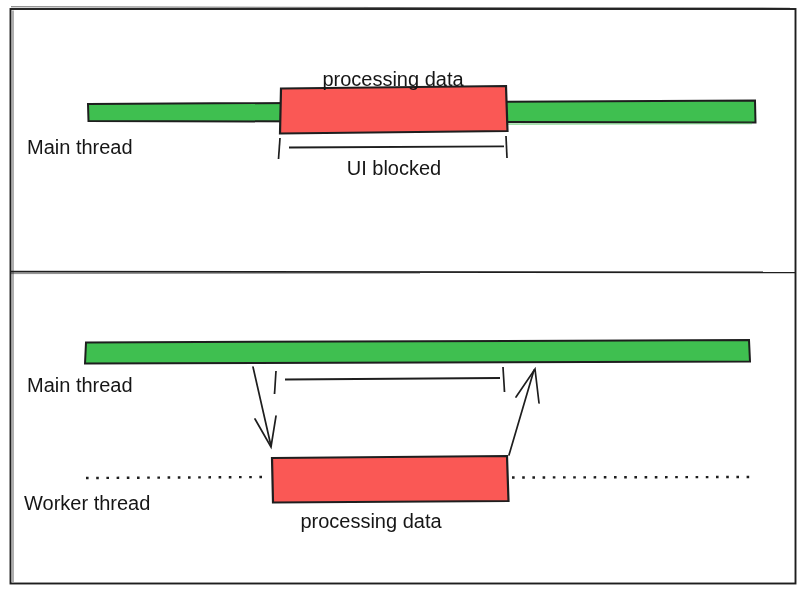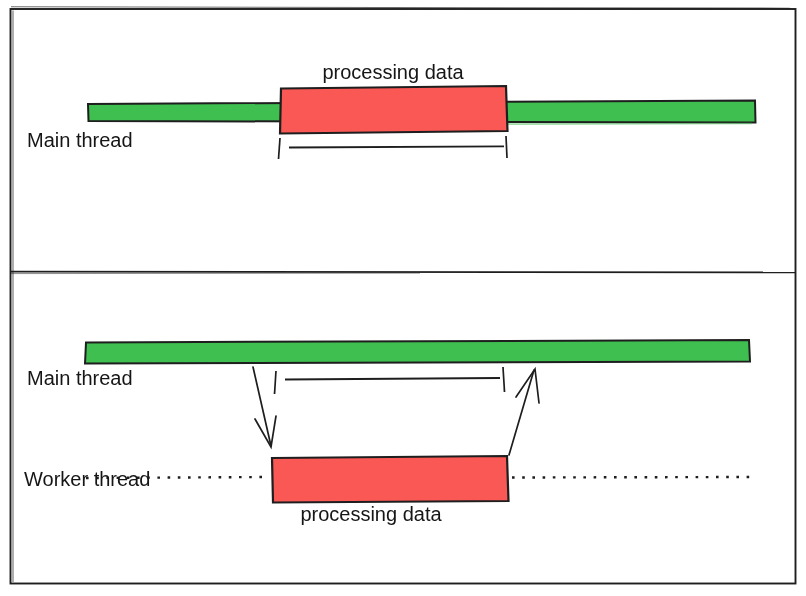--- a/index.html
+++ b/index.html
@@ -11,20 +11,21 @@
     font-family: "Liberation Sans", sans-serif;
     overflow: hidden;
   }
   #art { position: absolute; left: 0; top: 0; }
   .label {
     position: absolute;
     font-size: 20px;
     line-height: 22px;
     color: #161616;
     white-space: nowrap;
+    margin-top: 7px;
   }
   .center { text-align: center; }
 </style>
 </head>
 <body>
 
 <div id="stage">
 
   <svg id="art" width="806" height="596" viewBox="0 0 806 596">
 
@@ -76,20 +77,21 @@
       </g>
 
       <polygon points="272,458 507,456 508.5,501 273,502.5" stroke-width="2.2" fill="#fa5855" stroke="#1e1e1e"></polygon>
     </g>
   </svg>
 
   <div class="label center" style="left:283px; top:61px; width:220px">processing data</div>
 
   <div class="label" style="left:27px; top:129px">Main thread</div>
 
+  <div class="label center" style="left:284px; top:150px; width:220px">UI blocked</div>
 
   <div class="label" style="left:27px; top:367px">Main thread</div>
 
 
-  <div class="label" style="left:24px; top:468px">Worker thread</div>
+  <div class="label" style="left:24px; top:485px">Worker thread</div>
 
   <div class="label center" style="left:261px; top:503px; width:220px">processing data</div>
 </div>
 
 </body></html>

